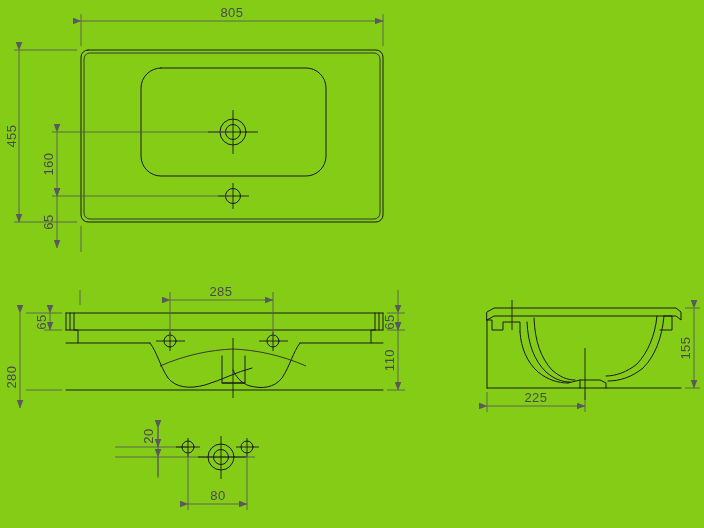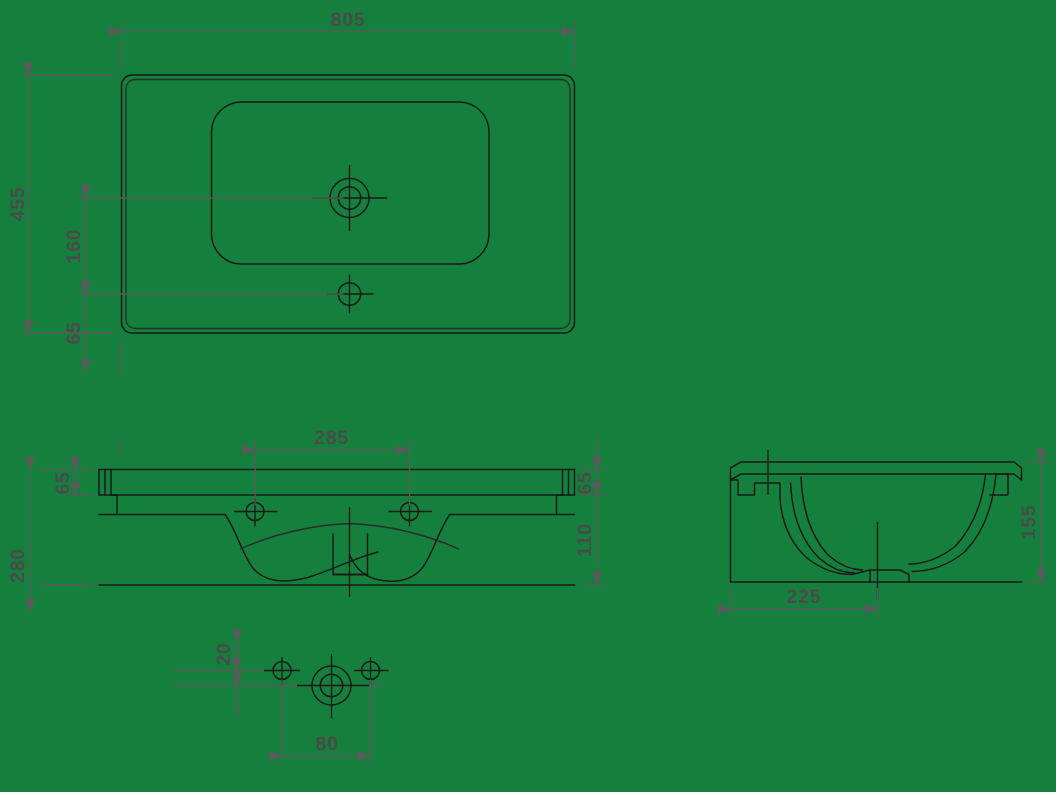--- a/index.html
+++ b/index.html
@@ -1,18 +1,18 @@
 <!DOCTYPE html>
 <html><head>
 <meta charset="utf-8">
 <style>
   html,body{margin:0;padding:0;background:#ffffff;}
   body{width:704px;height:528px;overflow:hidden;
        font-family:"Liberation Sans",sans-serif;}
-  #sheet{position:relative;width:704px;height:528px;background:#15803d;font-weight:bold;}
+  #sheet{position:relative;width:704px;height:528px;background:#84cc16;}
   svg#drawing{position:absolute;left:0;top:0;width:704px;height:528px;display:block;}
   .obj{fill:none;stroke:#1a1a1a;stroke-width:1;stroke-linejoin:round;stroke-linecap:round;}
   .obj-thin{fill:none;stroke:#2b2b2b;stroke-width:0.9;}
   .dim{fill:none;stroke:#5a5a5a;stroke-width:0.9;}
   .dimtext{fill:#4a4a4a;font-family:"Liberation Sans",sans-serif;font-size:13px;letter-spacing:0.5px;}
   .dimtext-v{fill:#4a4a4a;font-family:"Liberation Sans",sans-serif;font-size:13px;letter-spacing:0.5px;}
   .center{fill:none;stroke:#1a1a1a;stroke-width:0.9;}
 </style>
 </head>
 <body>

